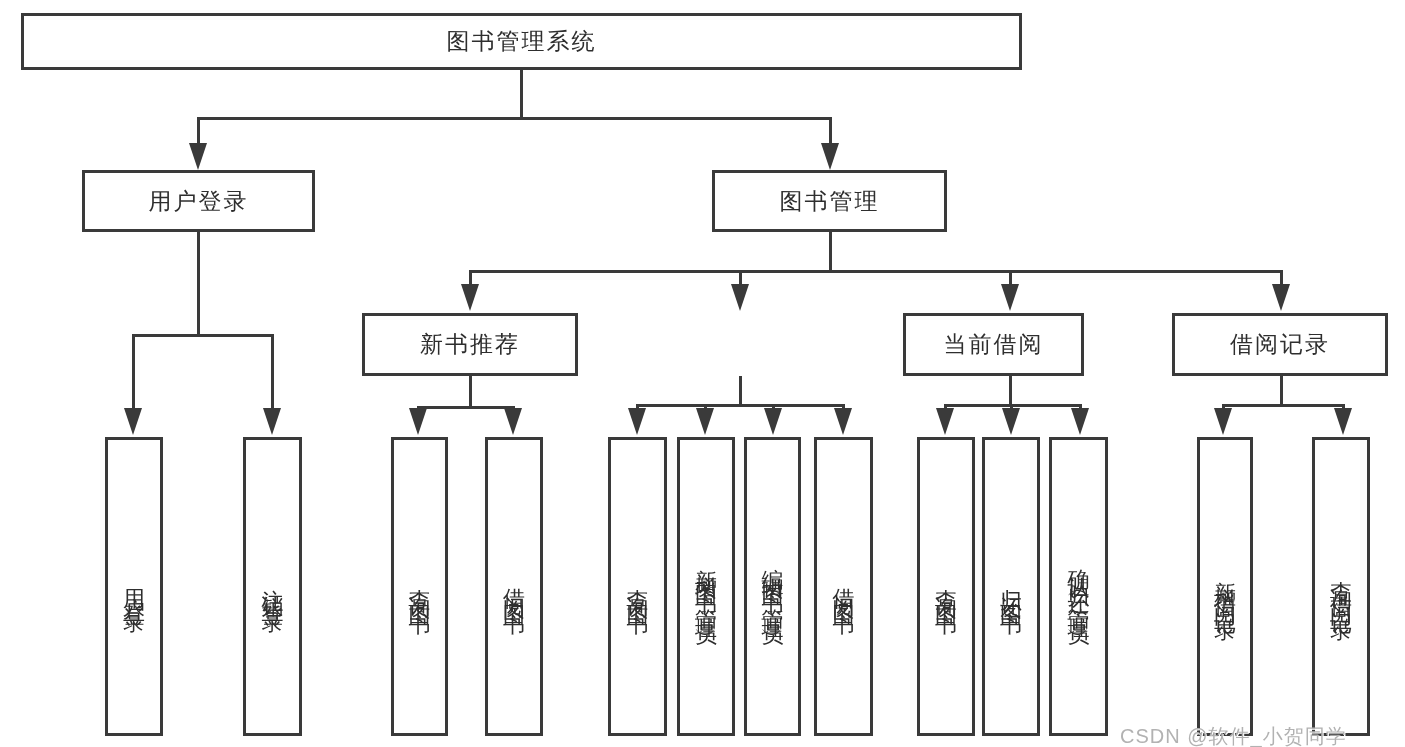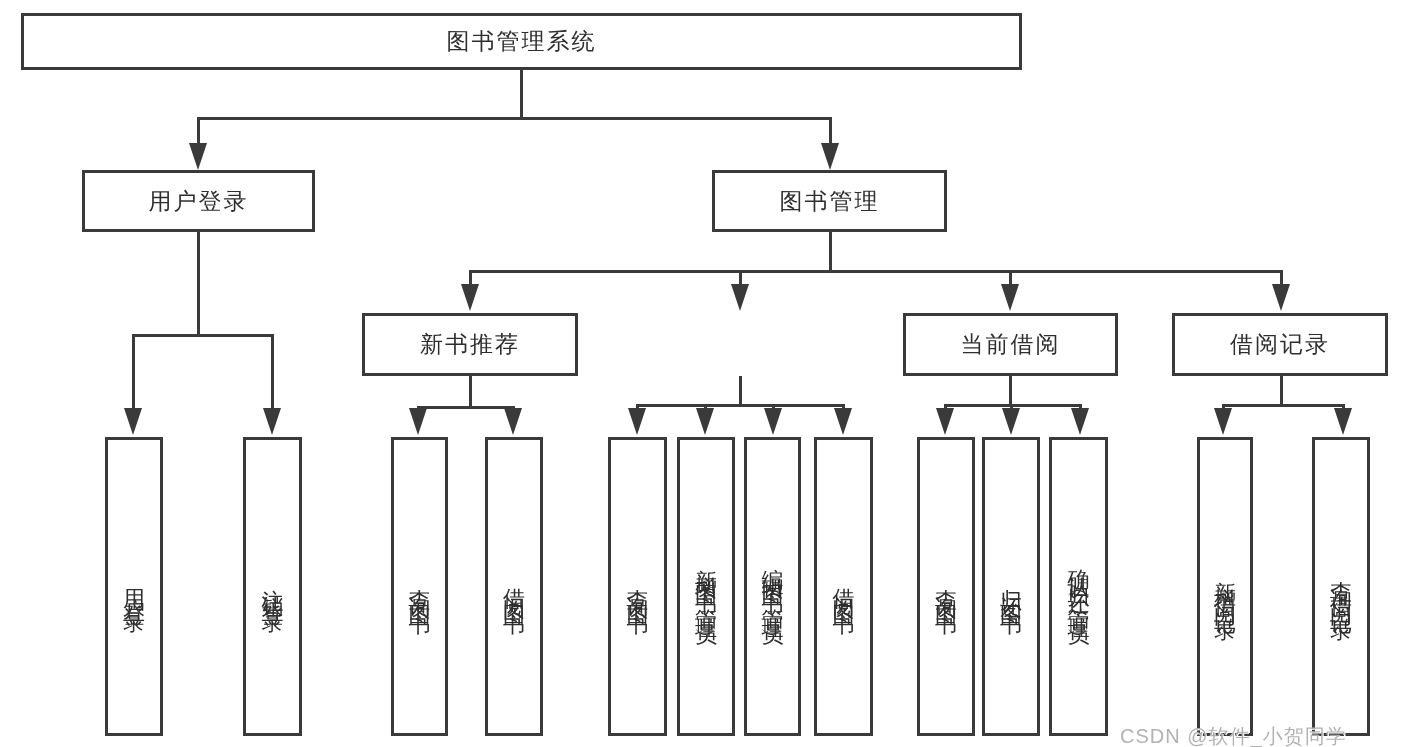--- a/index.html
+++ b/index.html
@@ -131,21 +131,21 @@
       <polygon points="1334,408 1352,408 1343,435"></polygon>
     </g>
   </svg>
 
   <div class="node hbox" style="left:21px;top:13px;width:1001px;height:57px">图书管理系统</div>
 
   <div class="node hbox" style="left:82px;top:170px;width:233px;height:62px">用户登录</div>
   <div class="node hbox" style="left:362px;top:313px;width:216px;height:63px">新书推荐</div>
 
   <div class="node hbox" style="left:712px;top:170px;width:235px;height:62px">图书管理</div>
-  <div class="node hbox" style="left:903px;top:313px;width:215px;height:63px">当前借阅</div>
+  <div class="node hbox" style="left:903px;top:313px;width:181px;height:63px">当前借阅</div>
   <div class="node hbox" style="left:1172px;top:313px;width:216px;height:63px">借阅记录</div>
 
   <div class="node vbox" style="left:105px;top:437px;width:58px;height:299px">用户登录</div>
   <div class="node vbox" style="left:243px;top:437px;width:59px;height:299px">注销登录</div>
 
   <div class="node vbox" style="left:391px;top:437px;width:57px;height:299px">查询图书</div>
   <div class="node vbox" style="left:485px;top:437px;width:58px;height:299px">借阅图书</div>
 
   <div class="node vbox" style="left:608px;top:437px;width:59px;height:299px">查询图书</div>
   <div class="node vbox" style="left:677px;top:437px;width:58px;height:299px">新增图书（管理员）</div>

